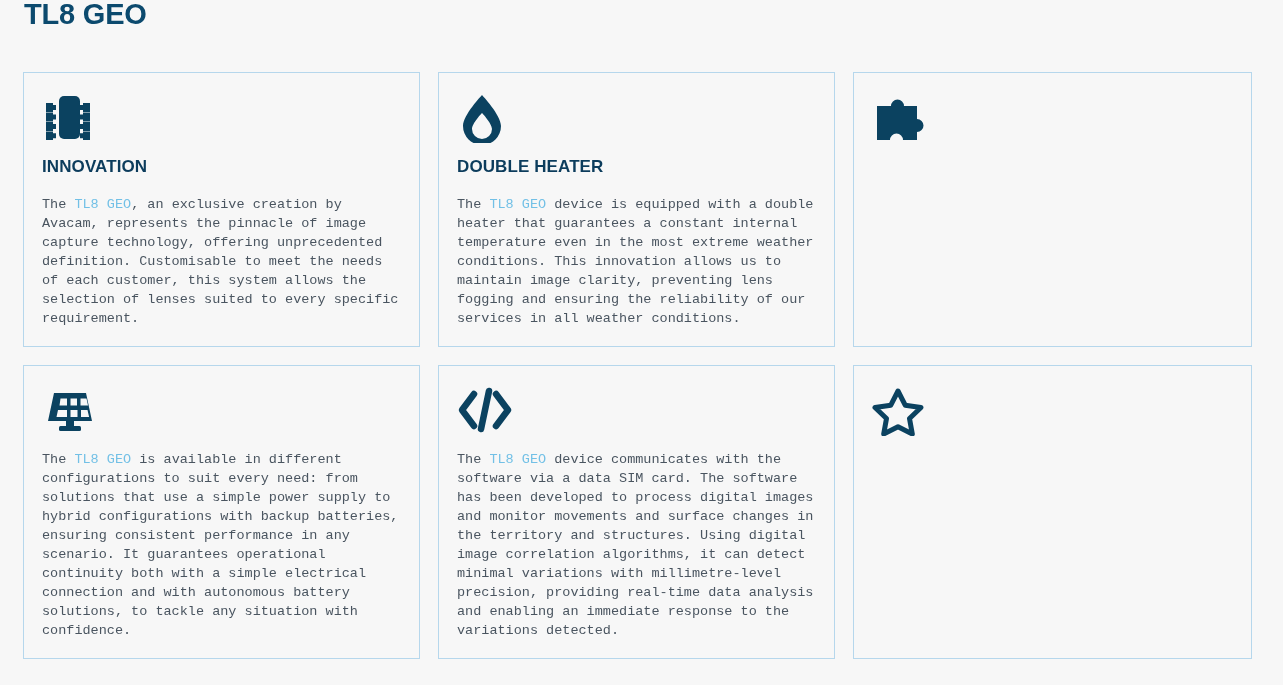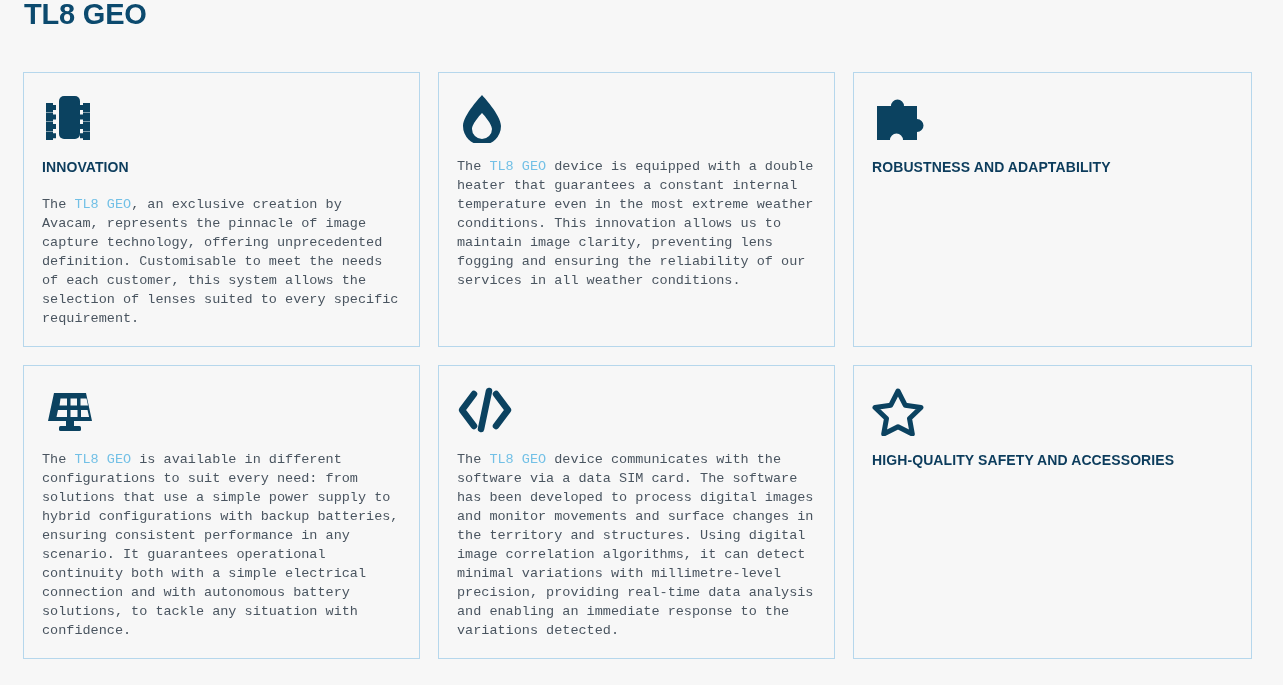--- a/index.html
+++ b/index.html
@@ -49,21 +49,21 @@
   }
   .card.row2 { min-height: 286px; }
   .card-icon {
     height: 50px;
     margin-bottom: 14px;
     display: block;
     color: #0b4260;
   }
   .card-icon svg { display: block; }
   .card-title {
-    font-size: 14px;
+    font-size: 17px;
     font-weight: bold;
     color: #0c3c5c;
     text-transform: uppercase;
     letter-spacing: 0.1px;
     line-height: 20px;
     margin: 0 0 18px 0;
   }
   .card-body {
     font-size: 13.5px;
     line-height: 19px;
@@ -104,30 +104,30 @@
         <h3 class="card-title">INNOVATION</h3>
         <p class="card-body"><span>The </span><span class="brand-link">TL8 GEO</span><span>, an exclusive creation by Avacam, represents the pinnacle of image capture technology, offering unprecedented definition. Customisable to meet the needs of each customer, this system allows the selection of lenses suited to every specific requirement.</span></p>
       </div>
       <div class="card">
         <span class="card-icon">
           <svg width="50" height="50" viewBox="0 0 50 50" fill="currentColor">
       <path fill-rule="evenodd" d="M25 2 C25 2 6 22 6 33 A19 19 0 0 0 44 33 C44 22 25 2 25 2 Z
         M25 20 C25 20 15 30.5 15 36 A10 10 0 0 0 35 36 C35 30.5 25 20 25 20 Z"></path>
     </svg>
         </span>
+        <h3 class="card-title">DOUBLE HEATER</h3>
         <p class="card-body"><span>The </span><span class="brand-link">TL8 GEO</span><span> device is equipped with a double heater that guarantees a constant internal temperature even in the most extreme weather conditions. This innovation allows us to maintain image clarity, preventing lens fogging and ensuring the reliability of our services in all weather conditions.</span></p>
       </div>
       <div class="card">
         <span class="card-icon">
           <svg width="56" height="50" viewBox="0 0 56 50" fill="currentColor">
       <path d="M5 13 h14 a6.5 6.5 0 1 1 13 0 h13 v13 a6.5 6.5 0 1 1 0 13 v8 h-14
         a6.5 6.5 0 1 0 -13 0 h-13 z"></path>
     </svg>
         </span>
-        <h3 class="card-title">ROBUSTNESS AND ADAPTABILITY</h3>
       </div>
       <div class="card row2">
         <span class="card-icon">
           <svg width="56" height="50" viewBox="0 0 56 50" fill="currentColor">
       <path fill-rule="evenodd" d="M12 7 h32 l6 28 h-44 z
         M18.5 12.5 h6.5 v7 h-7.5 z
         M28.5 12.5 h6.5 v7 h-6.5 z
         M38.5 12.5 h6 l1.5 7 h-7.5 z
         M16 24 h9 v7 h-10.5 z
         M28.5 24 h7 v7 h-7 z
@@ -147,17 +147,16 @@
     </svg>
         </span>
         <p class="card-body"><span>The </span><span class="brand-link">TL8 GEO</span><span> device communicates with the software via a data SIM card. The software has been developed to process digital images and monitor movements and surface changes in the territory and structures. Using digital image correlation algorithms, it can detect minimal variations with millimetre-level precision, providing real-time data analysis and enabling an immediate response to the variations detected.</span></p>
       </div>
       <div class="card row2">
         <span class="card-icon">
           <svg width="52" height="50" viewBox="0 0 52 50" fill="none" stroke="currentColor" stroke-width="5" stroke-linejoin="round">
       <polygon points="26,5 33.2,19.2 49,21.5 37.5,32.5 40.3,48 26,40.7 11.7,48 14.5,32.5 3,21.5 18.8,19.2"></polygon>
     </svg>
         </span>
-        <h3 class="card-title">HIGH-QUALITY SAFETY AND ACCESSORIES</h3>
       </div>
     </div>
 
 </div>
 
 </body></html>

